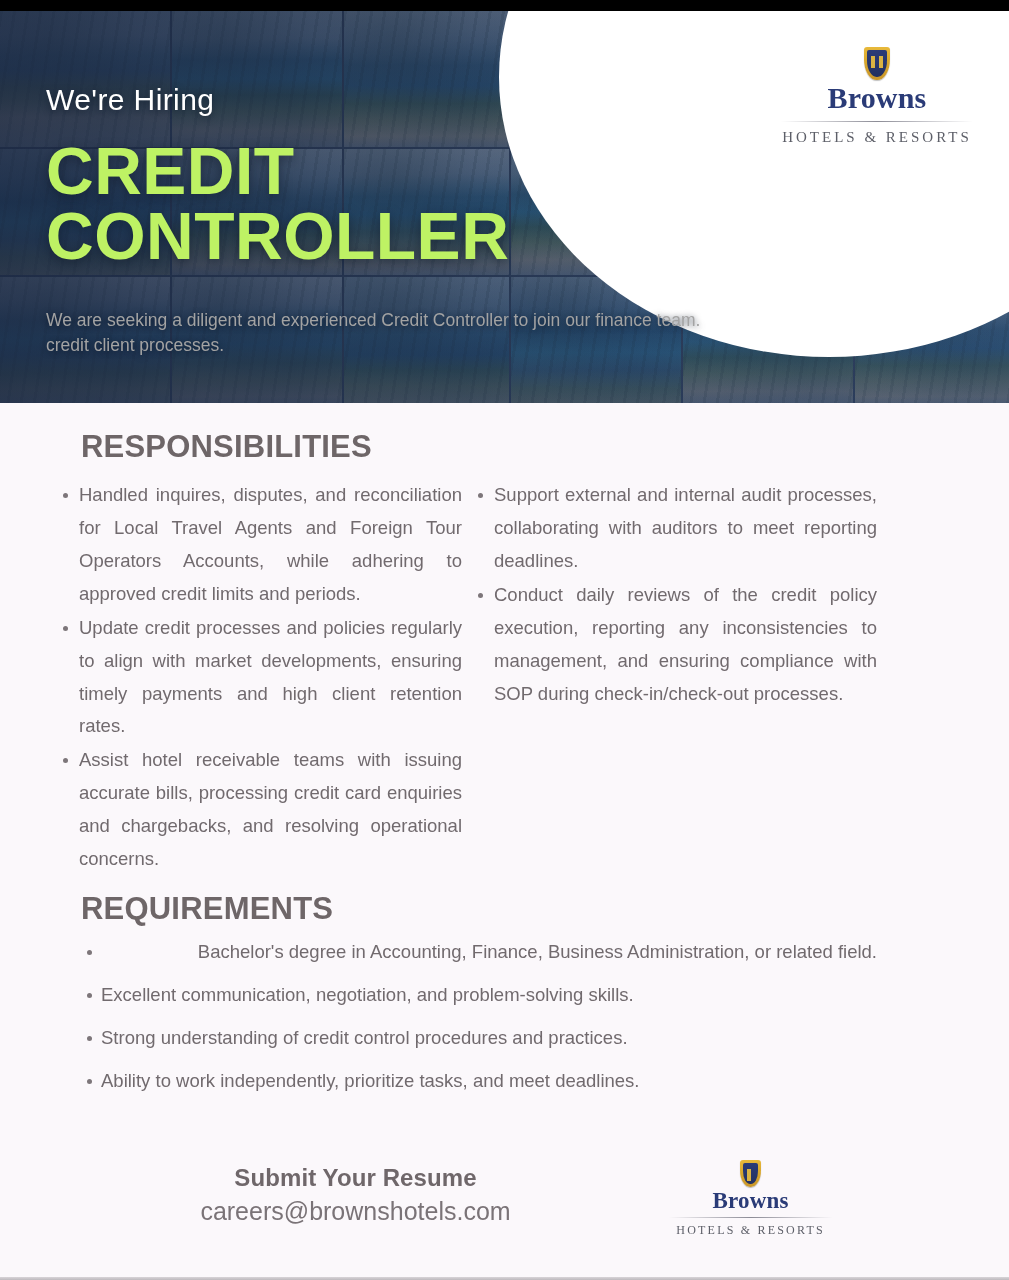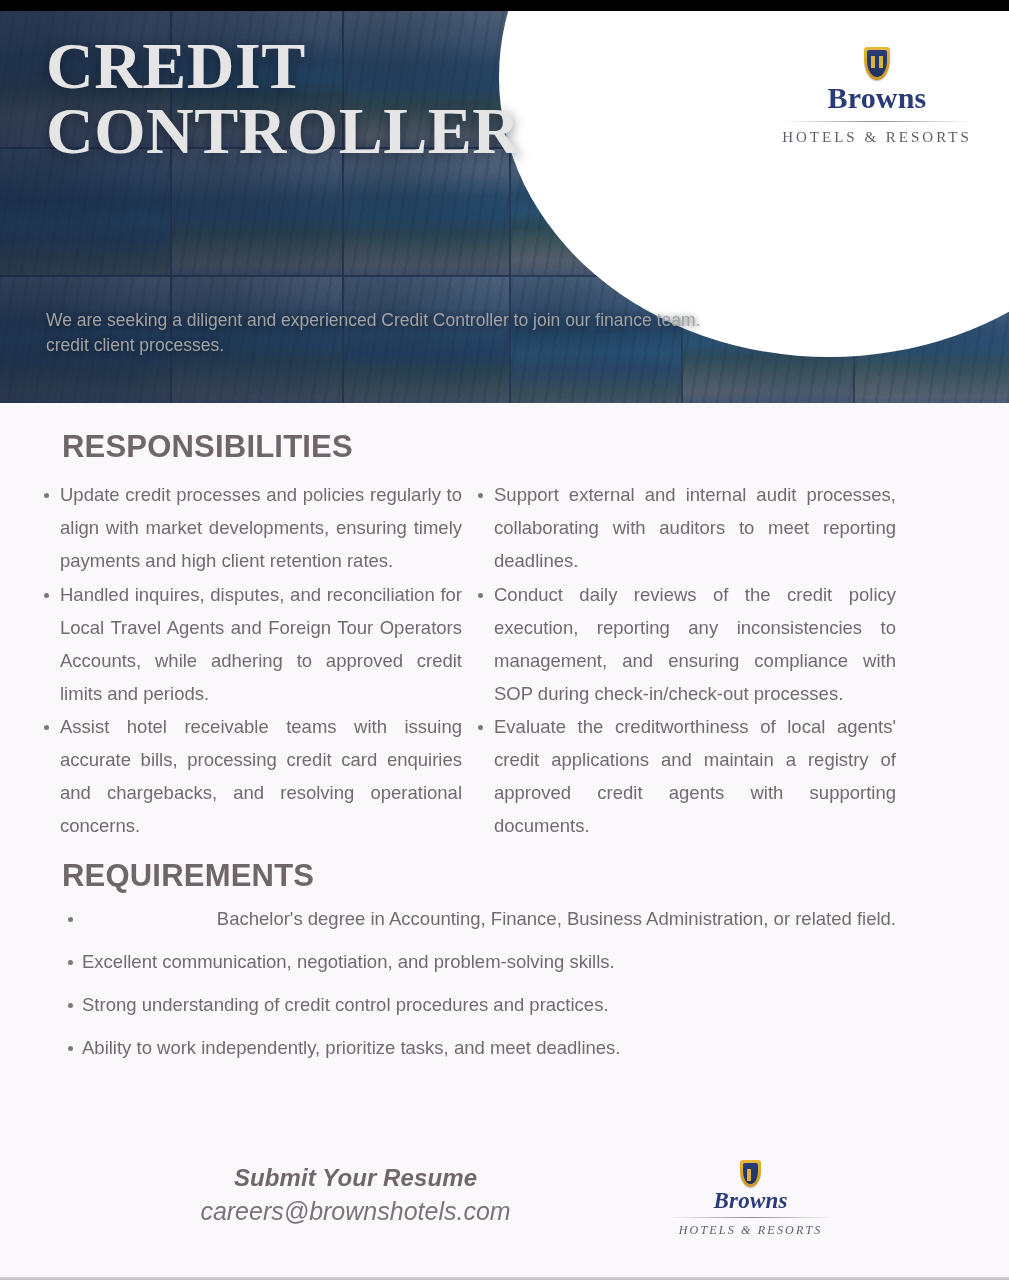--- a/index.html
+++ b/index.html
@@ -182,44 +182,43 @@
     font-weight:500;
     color:#ffffff;
     letter-spacing:.4px;
     text-shadow:0 2px 7px rgba(10,18,34,.55);
   }
   .headline{
     margin-top:22px;
     font-size:66px;
     font-weight:bold;
     line-height:.99;
-    color:#e5e5e5;
+    color:#bef264;
     letter-spacing:.5px;
     text-shadow:0 3px 12px rgba(10,18,34,.5);
-    font-family:Liberation Serif, serif;
   }
   .hero-para{
     position:absolute;
     left:46px; right:38px; top:297px;
     z-index:8;
     font-size:17.5px;
     line-height:1.45;
     color:#a3a3a3;
     text-align:justify;
     text-shadow:0 1px 6px rgba(10,20,38,.75);
   }
   .hero-para .last{ text-align:left; }
 
   
   .body{
     position:absolute;
     top:403px; left:0;
     width:934px; height:877px;
     background:#fbf8fb;
-    padding:0 38px;
+    padding:0 57px;
   }
 
   .sec-title{
     font-size:31px;
     font-weight:bold;
     color:#6e6668;
     letter-spacing:.2px;
   }
   #resp-title{ padding-top:26px; padding-left:24px; }
   #req-title { padding-top:14px; padding-left:24px; }
@@ -264,21 +263,20 @@
   
   .footer{
     position:absolute;
     left:0; right:0; bottom:34px;
     height:86px;
     display:flex;
     align-items:flex-start;
     justify-content:center;
     gap:150px;
     padding-left:32px;
-    font-style:italic;
   }
   .submit-block{ text-align:center; padding-top:4px; }
   .submit-title{
     font-size:24px;
     font-weight:bold;
     color:#6f676a;
     letter-spacing:.1px;
   }
   .submit-email{
     margin-top:5px;
@@ -330,49 +328,49 @@
     <div class="corner-blob"></div>
 
     <div class="hero-logo">
       <div class="shield"></div>
       <div class="logo-word">Browns</div>
       <div class="logo-rule"></div>
       <div class="logo-sub">HOTELS &amp; RESORTS</div>
     </div>
 
     <div class="hero-copy">
+      <div class="kicker">We're Hiring</div>
       <div class="headline">
         <div>CREDIT</div>
         <div>CONTROLLER</div>
       </div>
     </div>
 
     <div class="hero-para">
       <div>We are seeking a diligent and experienced Credit Controller to join our finance team.</div>
       <div class="last">credit client processes.</div>
     </div>
   </div>
 
   <div class="body">
 
     <div class="sec-title" id="resp-title">RESPONSIBILITIES</div>
 
     <div class="resp-cols">
       <div class="col">
         <ul class="bullets" id="resp-left">
+            <li>Handled inquires, disputes, and reconciliation for Local Travel Agents and Foreign Tour Operators Accounts, while adhering to approved credit limits and periods.</li>
             <li>Update credit processes and policies regularly to align with market developments, ensuring timely payments and high client retention rates.</li>
-            <li>Handled inquires, disputes, and reconciliation for Local Travel Agents and Foreign Tour Operators Accounts, while adhering to approved credit limits and periods.</li>
             <li>Assist hotel receivable teams with issuing accurate bills, processing credit card enquiries and chargebacks, and resolving operational concerns.</li>
           </ul>
       </div>
       <div class="col">
         <ul class="bullets" id="resp-right">
             <li>Support external and internal audit processes, collaborating with auditors to meet reporting deadlines.</li>
             <li>Conduct daily reviews of the credit policy execution, reporting any inconsistencies to management, and ensuring compliance with SOP during check-in/check-out processes.</li>
-            <li>Evaluate the creditworthiness of local agents' credit applications and maintain a registry of approved credit agents with supporting documents.</li>
           </ul>
       </div>
     </div>
 
     <div class="sec-title" id="req-title">REQUIREMENTS</div>
 
     <ul class="bullets" id="req-list">
         <li style="text-align: right;">Bachelor's degree in Accounting, Finance, Business Administration, or related field.</li>
         <li style="text-align: left;">Excellent communication, negotiation, and problem-solving skills.</li>
         <li style="text-align: left;">Strong understanding of credit control procedures and practices.</li>

